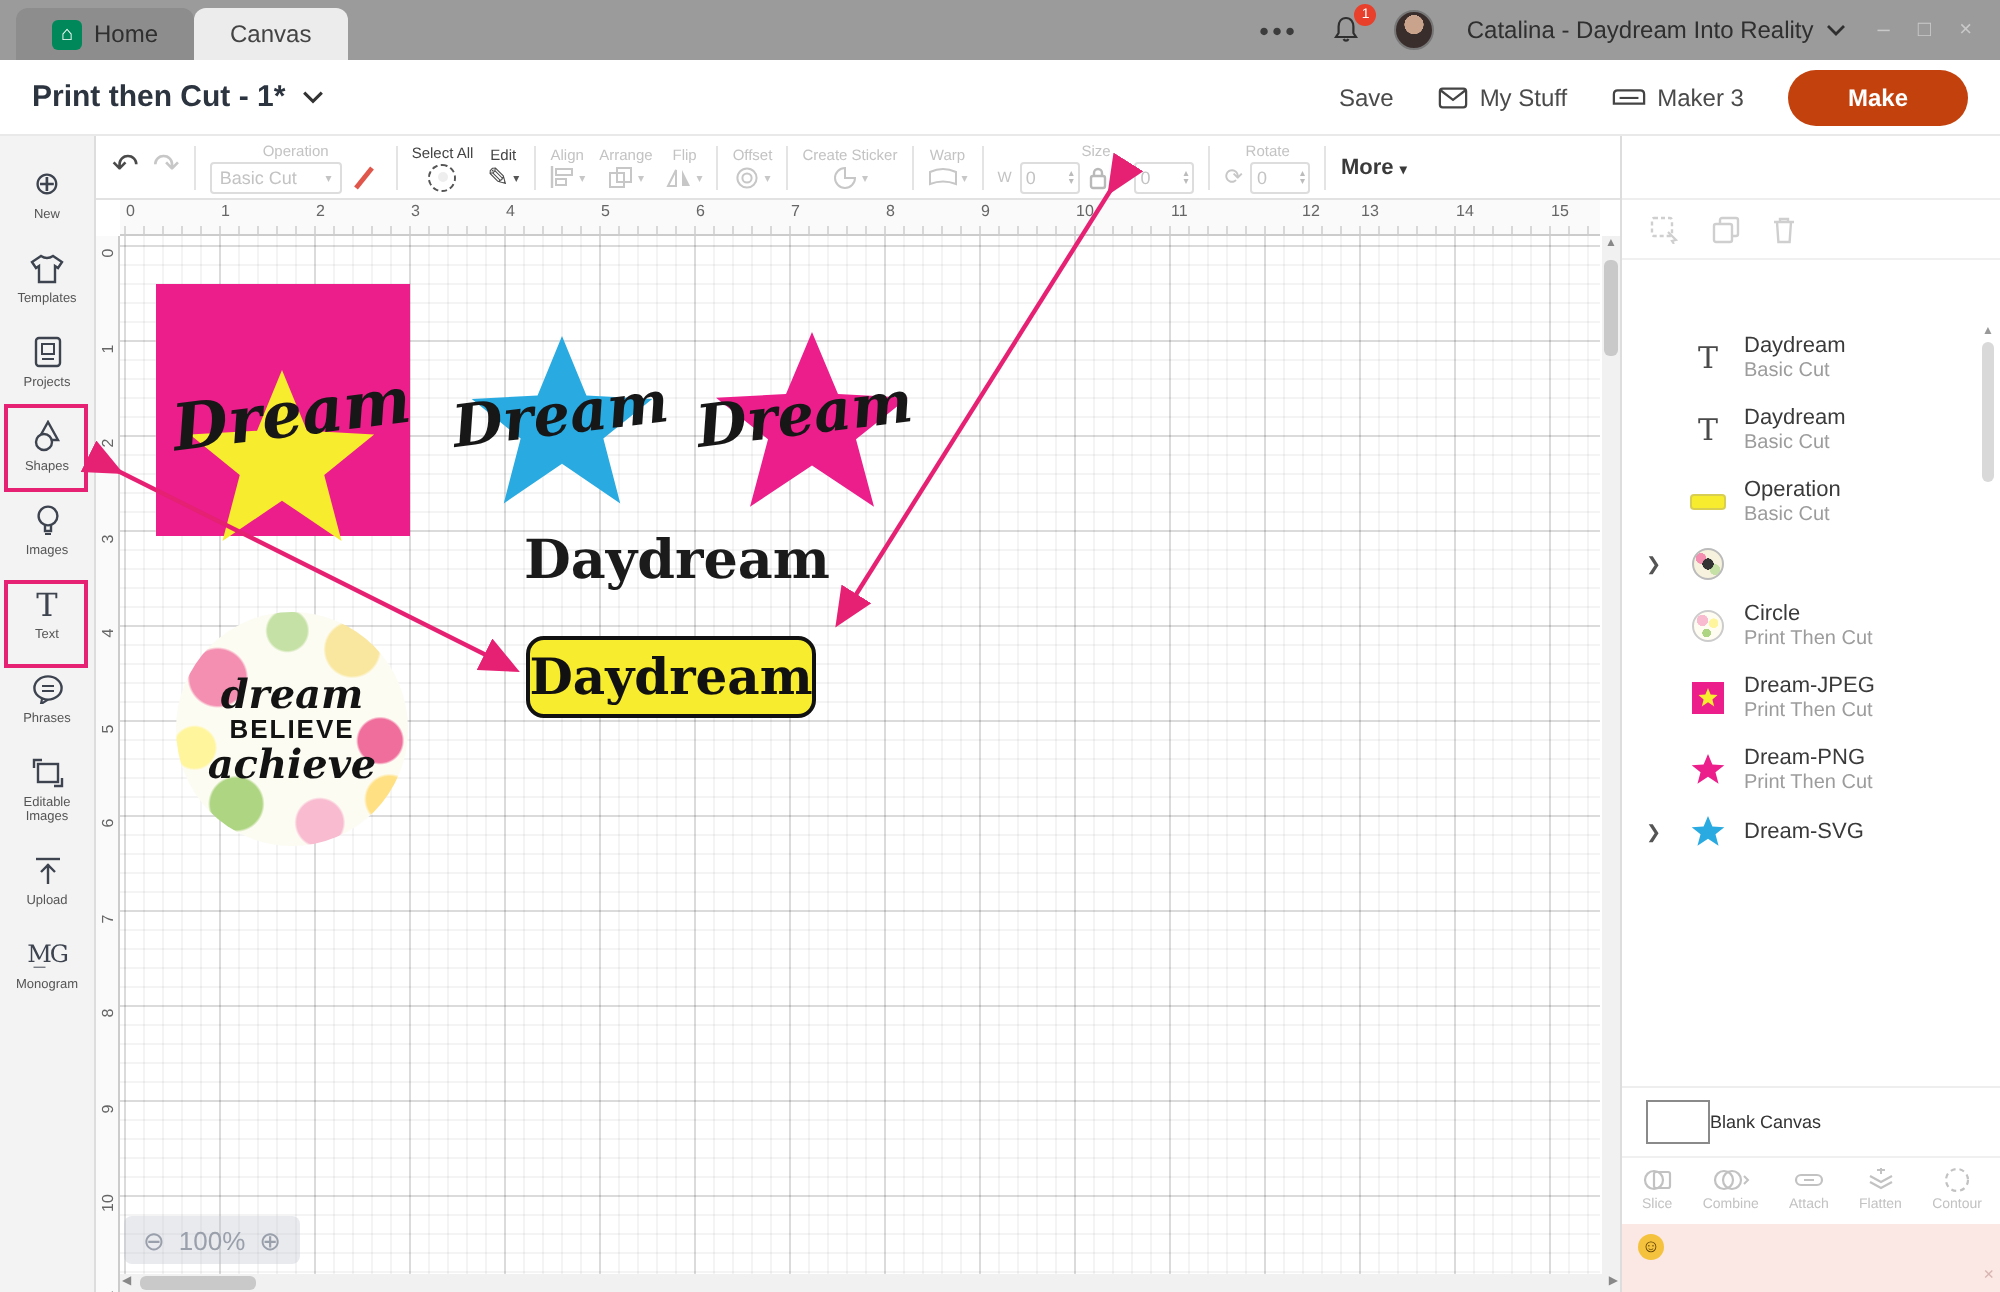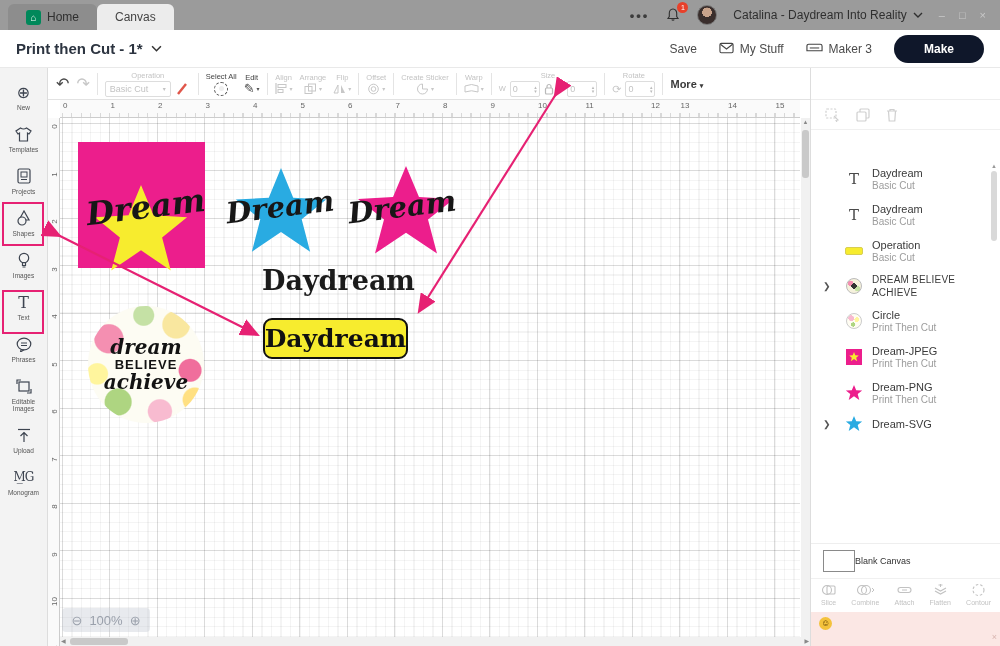--- a/index.html
+++ b/index.html
@@ -18,22 +18,22 @@
   .bell { position:relative; width:16px; height:16px; }
   .badge { position:absolute; top:-5px; right:-7px; background:#e8402a; color:#fff; border-radius:50%; width:11px; height:11px; font-size:7px; display:flex; align-items:center; justify-content:center; }
   .avatar { width:20px; height:20px; border-radius:50%; background:radial-gradient(circle at 50% 35%, #c9a38b 0 32%, #3a2e2c 33%); border:1px solid #777; }
   .account { font-size:12px; color:#2f2f2f; display:flex; align-items:center; gap:6px; }
   .win-controls { display:flex; gap:14px; color:#c9c9c9; font-size:11px; }
 
   
   .project-bar { position:absolute; left:0; top:30px; width:1000px; height:38px; background:#fff; border-bottom:1px solid #e9e9e9; display:flex; align-items:center; padding:0 16px; }
   .proj-title { font-size:15px; font-weight:bold; color:#2c3440; display:flex; gap:8px; align-items:center; }
   .pb-right { margin-left:auto; display:flex; align-items:center; gap:22px; font-size:12px; color:#4a4a4a; }
-  .pb-item { display:flex; align-items:flex-start; gap:6px; cursor:pointer; }
-  .make-btn { background:#0f172a; color:#fff; border:none; border-radius:15px; height:28px; padding:0 30px; font-size:12px; font-weight:bold; }
+  .pb-item { display:flex; align-items:center; gap:6px; cursor:pointer; }
+  .make-btn { background:#c2410c; color:#fff; border:none; border-radius:15px; height:28px; padding:0 30px; font-size:12px; font-weight:bold; }
 
   
   .toolbar { position:absolute; left:48px; top:68px; width:762px; height:32px; background:#fff; border-bottom:1px solid #e2e2e2; display:flex; align-items:center; padding:0 8px; gap:7px; }
   .tb-sep { width:1px; height:22px; background:#e4e4e4; }
   .tb-group { display:flex; flex-direction:column; align-items:center; justify-content:center; gap:1px; }
   .tb-label { font-size:7.5px; color:#444; }
   .tb-label.dim { color:#c3c3c3; }
   .tb-ic { font-size:13px; color:#4a4a4a; line-height:12px; }
   .tb-ic.dim { color:#c7c7c7; }
   .tb-row { display:flex; align-items:center; gap:2px; }
@@ -544,21 +544,20 @@
         <span>
             <div class="lname">Operation</div>
             <div class="ltype">Basic Cut</div>
           </span>
       </div>
       <div class="layer-row single">
         <span class="layer-chev">❯</span>
         <span class="lthumb">
             <span class="lt-badge"></span>
           </span>
-        <span class="lname caps">DREAM BELIEVE ACHIEVE</span>
       </div>
       <div class="layer-row">
         <span class="lthumb">
             <span class="lt-circ"></span>
           </span>
         <span>
             <div class="lname">Circle</div>
             <div class="ltype">Print Then Cut</div>
           </span>
       </div>

